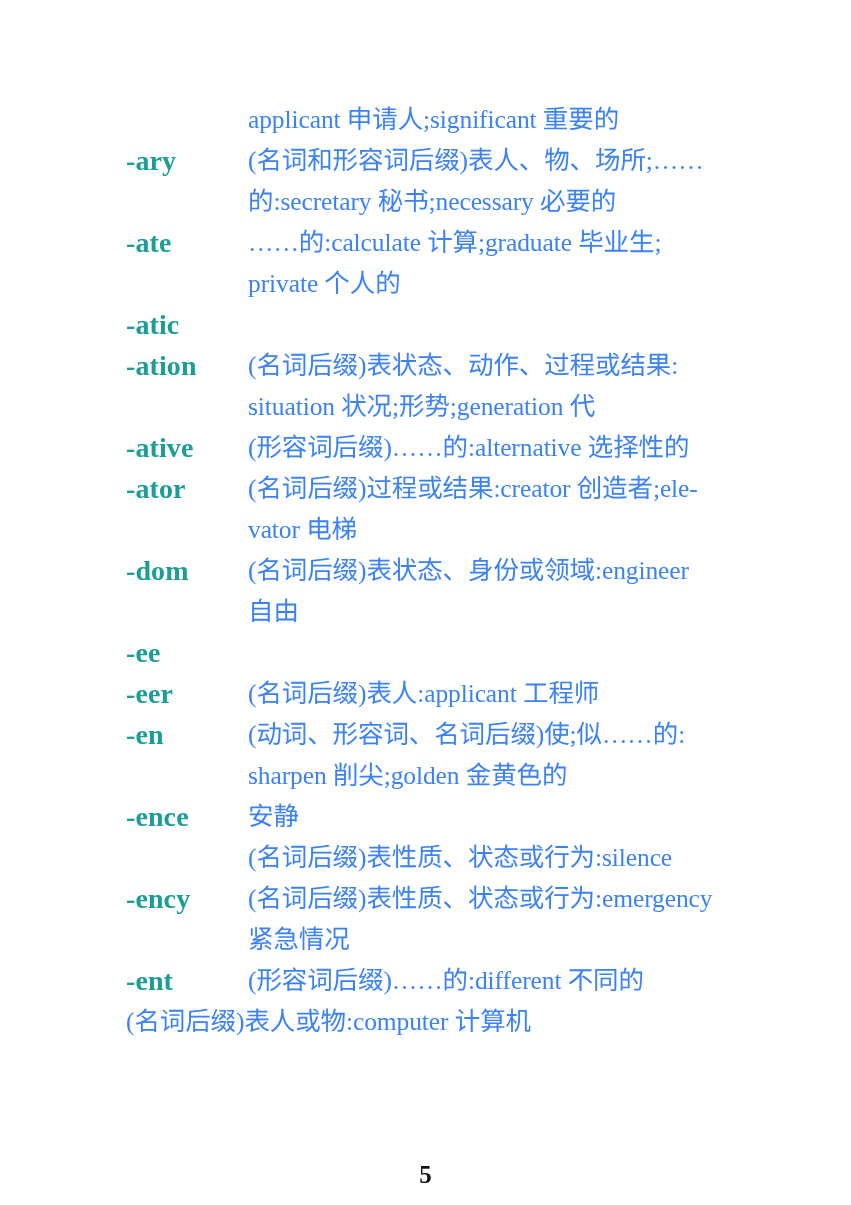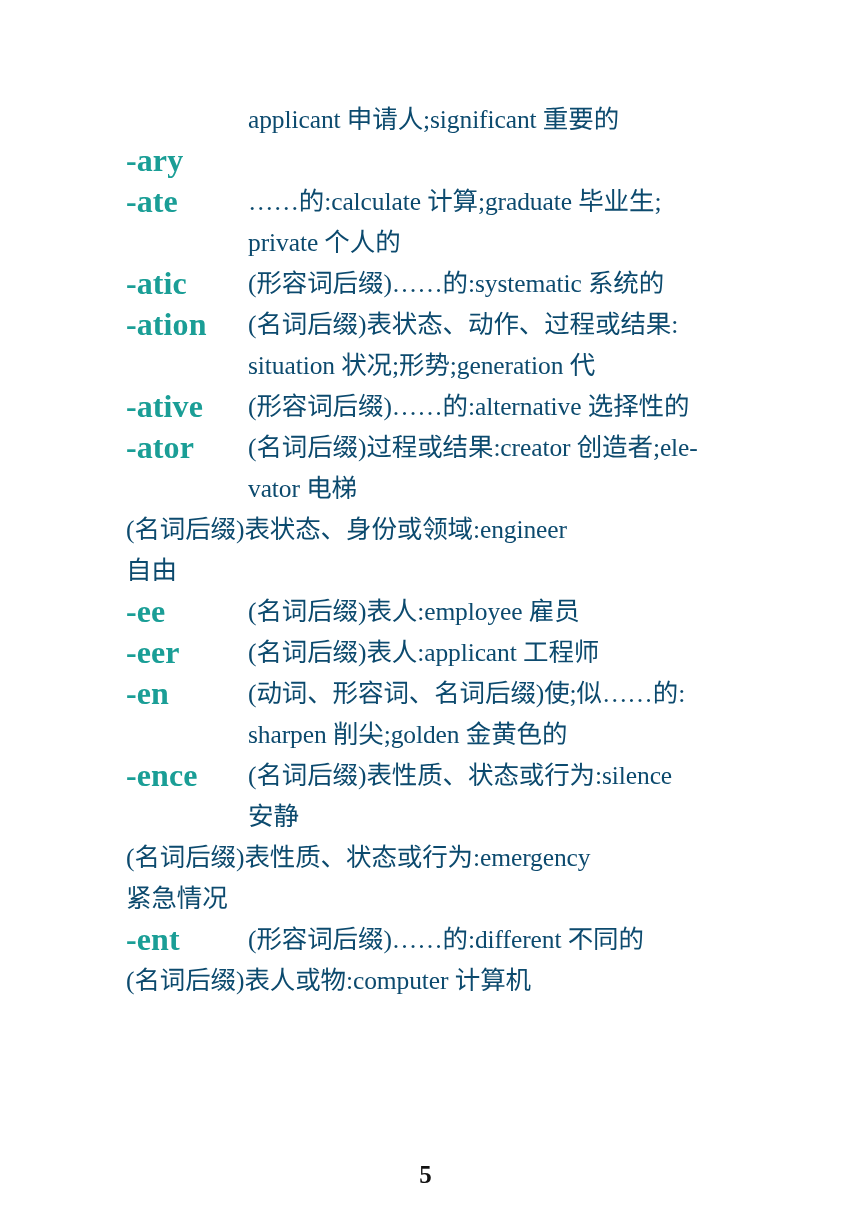--- a/index.html
+++ b/index.html
@@ -39,31 +39,31 @@
     align-items: flex-start;
     width: 100%;
   }
 
   .suffix-col {
     flex: 0 0 122px;
     width: 122px;
     color: #1a9e96;
     font-family: "Liberation Serif", "DejaVu Serif", serif;
     font-weight: bold;
-    font-size: 32px;
+    font-size: 28px;
     line-height: 41px;
     letter-spacing: 0.1px;
     white-space: nowrap;
   }
 
   .def-col {
     flex: 1 1 auto;
     font-size: 25.5px;
     line-height: 41px;
-    color: #0c4a6e;
+    color: #3b82f6;
     letter-spacing: -0.1px;
   }
 
   .def-line {
     display: block;
     white-space: nowrap;
     font-size: 25.5px;
     line-height: 41px;
   }
 
@@ -94,33 +94,34 @@
   <div id="entries">
 
   <div class="entry cont">
         <div class="suffix-col"></div>
         <div class="def-col">
           <span class="def-line">applicant 申请人;significant 重要的</span>
         </div>
       </div>
       <div class="entry">
         <div class="suffix-col">-ary</div>
+        <div class="def-col">
+          <span class="def-line">(名词和形容词后缀)表人、物、场所;……</span>
+          <span class="def-line">的:secretary 秘书;necessary 必要的</span>
+        </div>
       </div>
       <div class="entry">
         <div class="suffix-col">-ate</div>
         <div class="def-col">
           <span class="def-line">……的:calculate 计算;graduate 毕业生;</span>
           <span class="def-line">private 个人的</span>
         </div>
       </div>
       <div class="entry">
         <div class="suffix-col">-atic</div>
-        <div class="def-col">
-          <span class="def-line">(形容词后缀)……的:systematic 系统的</span>
-        </div>
       </div>
       <div class="entry">
         <div class="suffix-col">-ation</div>
         <div class="def-col">
           <span class="def-line">(名词后缀)表状态、动作、过程或结果:</span>
           <span class="def-line">situation 状况;形势;generation 代</span>
         </div>
       </div>
       <div class="entry">
         <div class="suffix-col">-ative</div>
@@ -129,52 +130,51 @@
         </div>
       </div>
       <div class="entry">
         <div class="suffix-col">-ator</div>
         <div class="def-col">
           <span class="def-line">(名词后缀)过程或结果:creator 创造者;ele-</span>
           <span class="def-line">vator 电梯</span>
         </div>
       </div>
       <div class="entry">
+        <div class="suffix-col">-dom</div>
         <div class="def-col">
           <span class="def-line">(名词后缀)表状态、身份或领域:engineer</span>
           <span class="def-line">自由</span>
         </div>
       </div>
       <div class="entry">
         <div class="suffix-col">-ee</div>
-        <div class="def-col">
-          <span class="def-line">(名词后缀)表人:employee 雇员</span>
-        </div>
       </div>
       <div class="entry">
         <div class="suffix-col">-eer</div>
         <div class="def-col">
           <span class="def-line">(名词后缀)表人:applicant 工程师</span>
         </div>
       </div>
       <div class="entry">
         <div class="suffix-col">-en</div>
         <div class="def-col">
           <span class="def-line">(动词、形容词、名词后缀)使;似……的:</span>
           <span class="def-line">sharpen 削尖;golden 金黄色的</span>
         </div>
       </div>
       <div class="entry">
         <div class="suffix-col">-ence</div>
         <div class="def-col">
+          <span class="def-line">安静</span>
           <span class="def-line">(名词后缀)表性质、状态或行为:silence</span>
-          <span class="def-line">安静</span>
         </div>
       </div>
       <div class="entry">
+        <div class="suffix-col">-ency</div>
         <div class="def-col">
           <span class="def-line">(名词后缀)表性质、状态或行为:emergency</span>
           <span class="def-line">紧急情况</span>
         </div>
       </div>
       <div class="entry">
         <div class="suffix-col">-ent</div>
         <div class="def-col">
           <span class="def-line">(形容词后缀)……的:different 不同的</span>
         </div>

